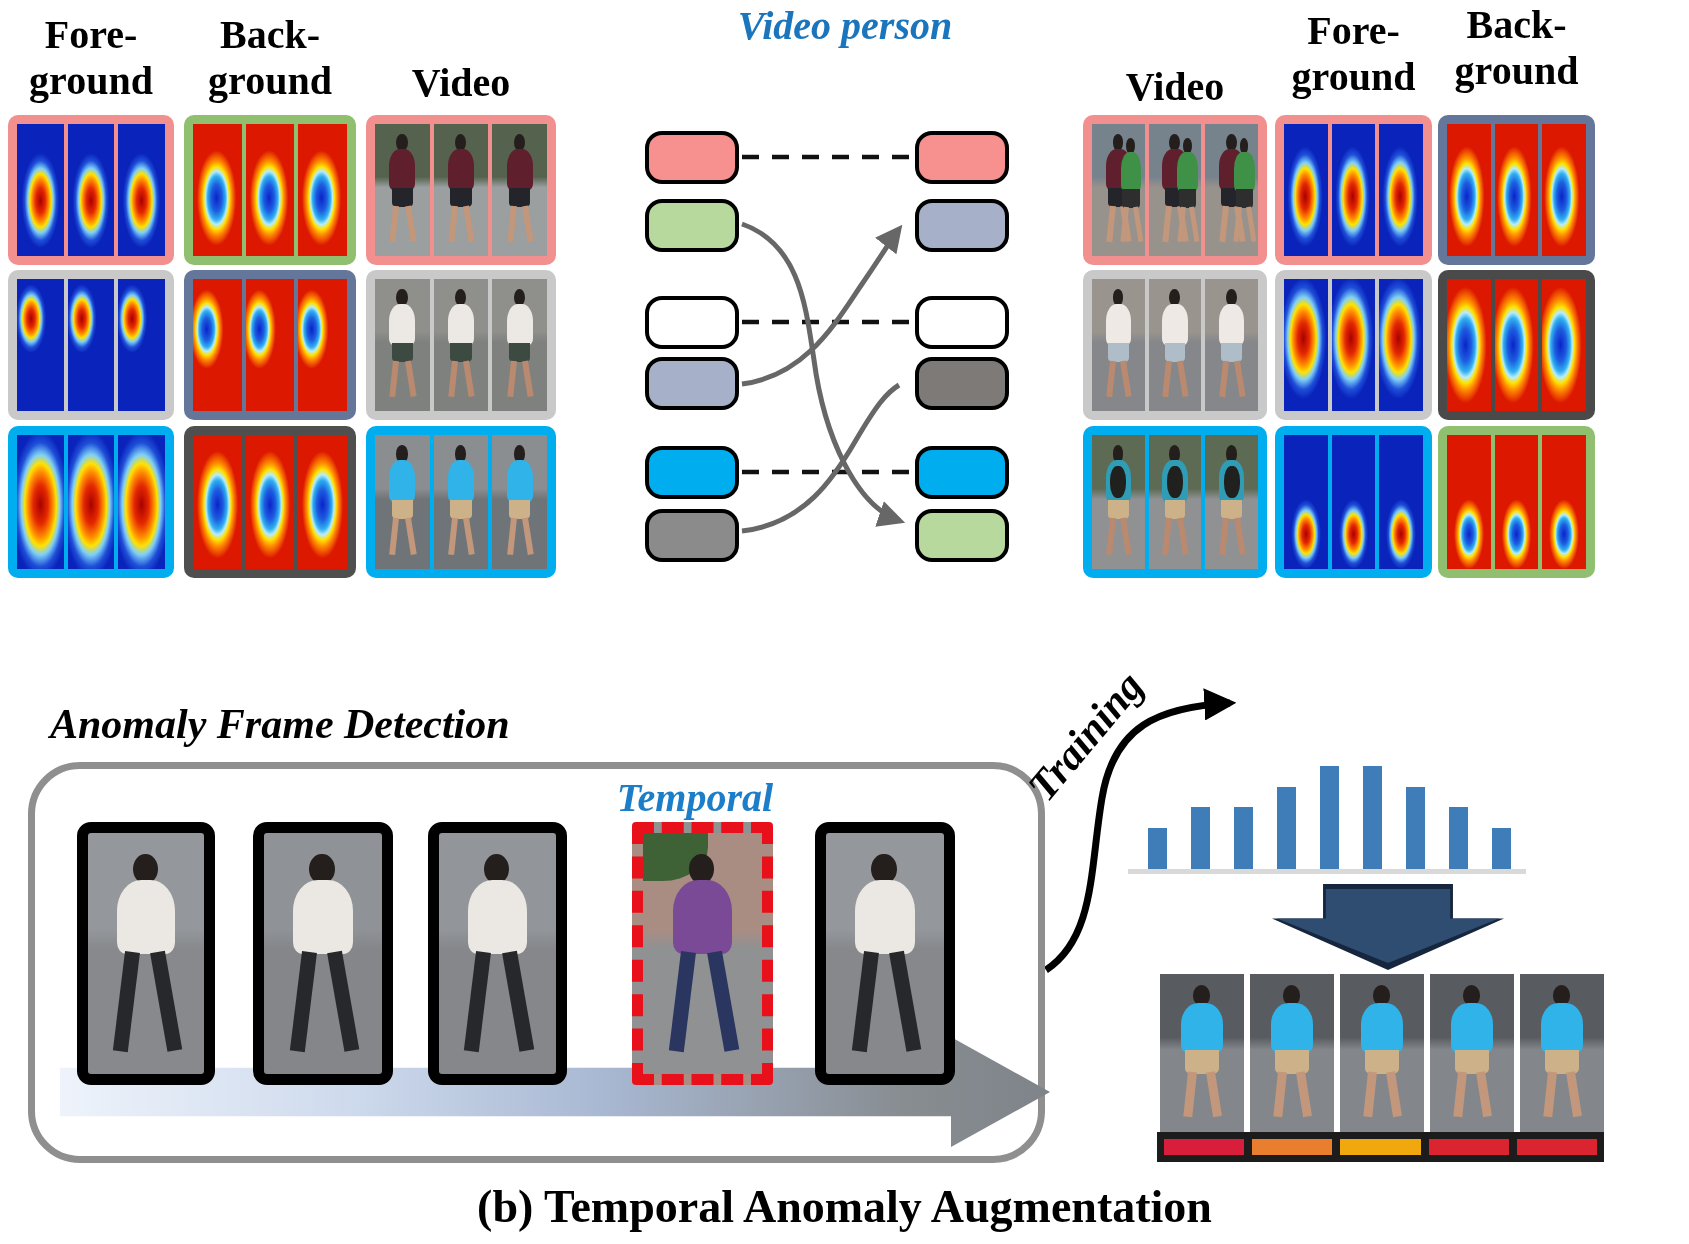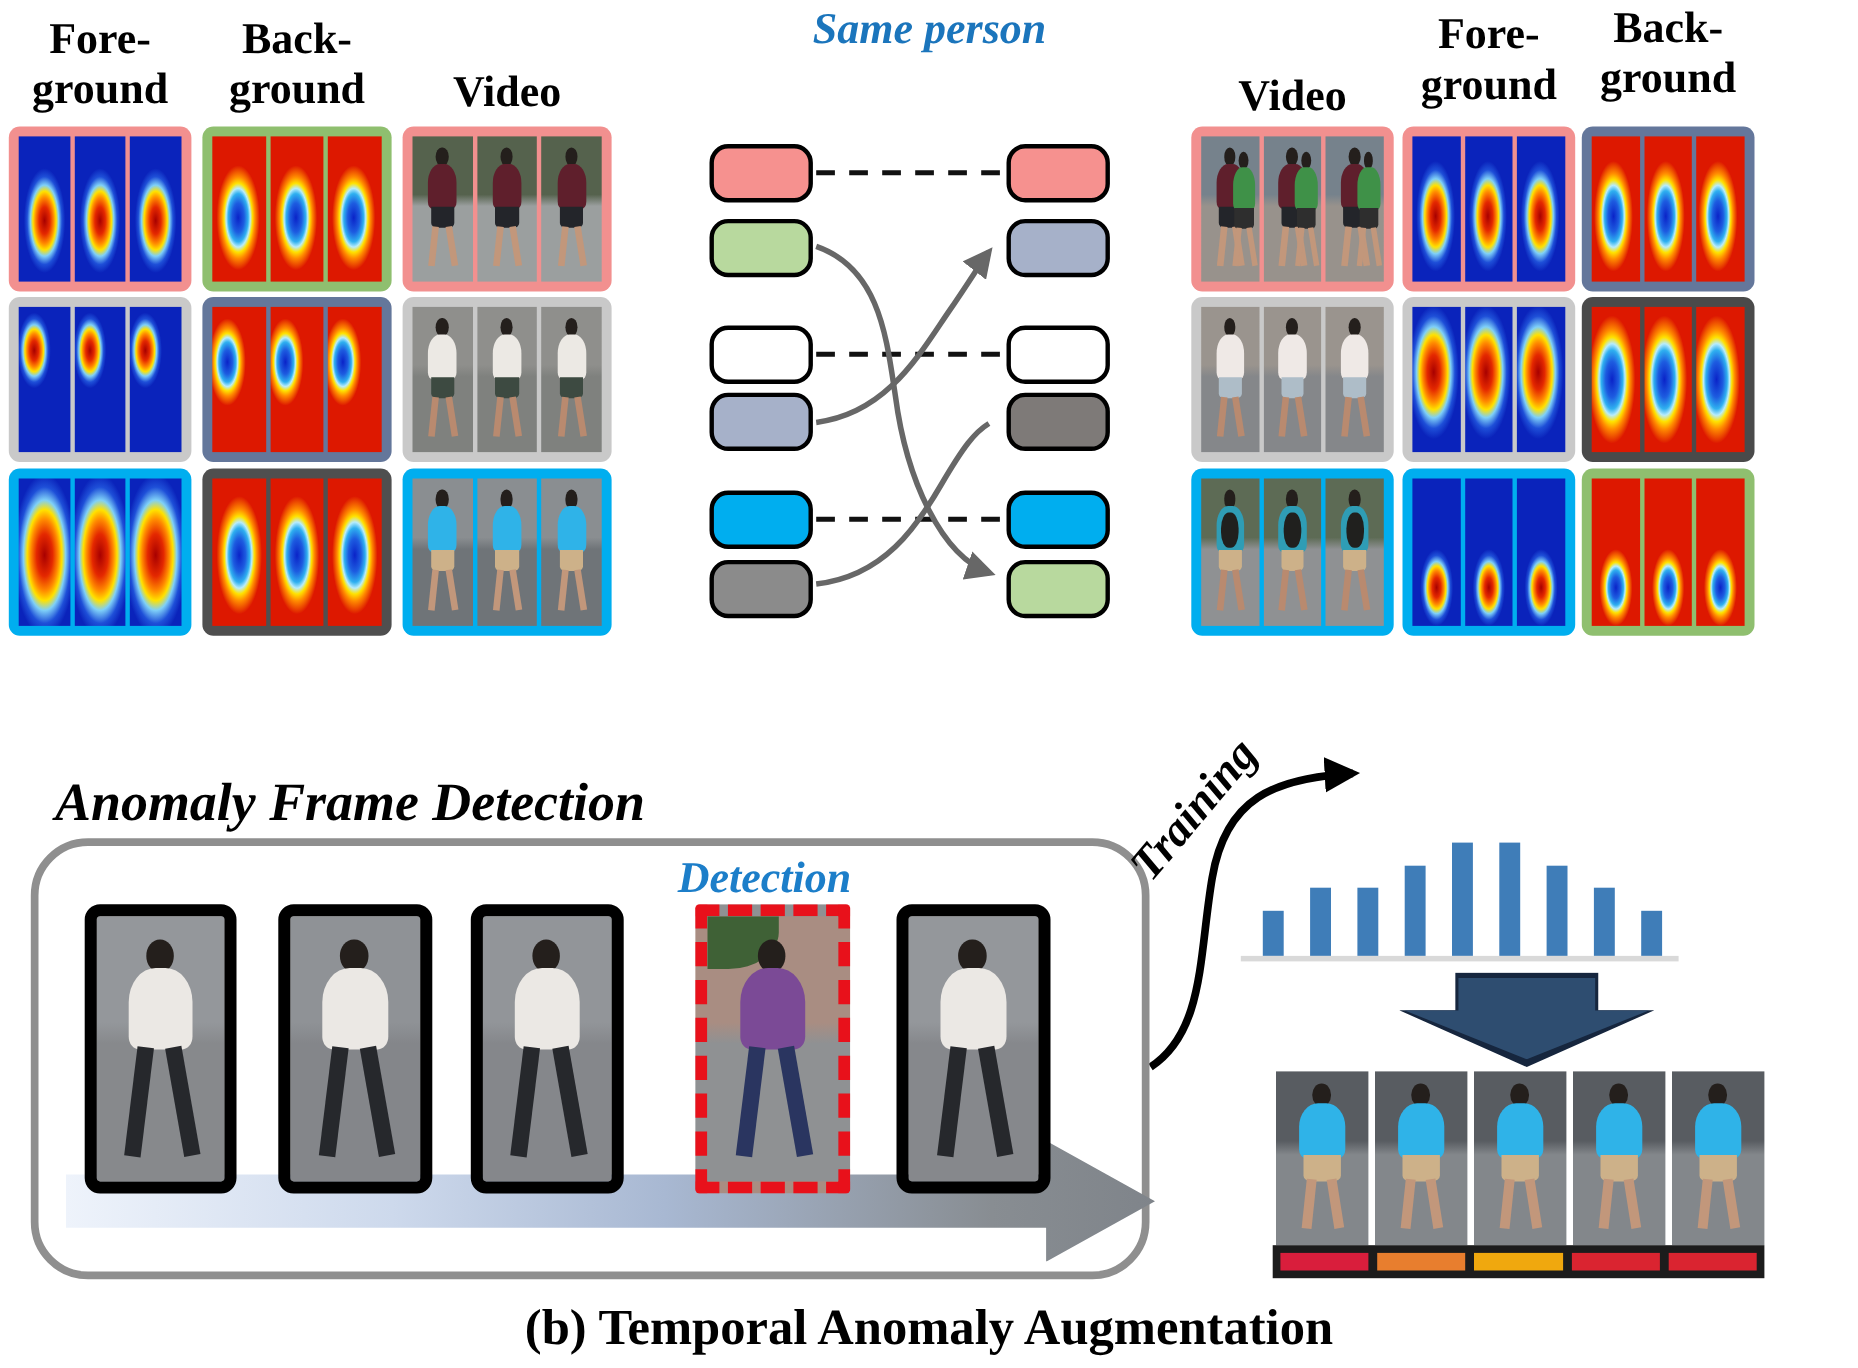--- a/index.html
+++ b/index.html
@@ -19,21 +19,21 @@
   .fig{position:absolute;}
   .fig div{position:absolute;}
   .fig .head{left:34%;top:3%;width:30%;height:14%;border-radius:50%;}
   .fig .torso{left:15%;top:15%;width:70%;height:34%;border-radius:42% 42% 16% 16%;}
   .fig .bpack{left:28%;top:20%;width:44%;height:26%;border-radius:45%;}
   .fig .shorts{left:21%;top:47%;width:58%;height:16%;border-radius:0 0 22% 22%;}
   .fig .legshort-l{left:26%;top:62%;width:16%;height:30%;transform:rotate(6deg);transform-origin:top;}
   .fig .legshort-r{left:56%;top:62%;width:16%;height:30%;transform:rotate(-9deg);transform-origin:top;}
   .fig .leg-l{left:25%;top:48%;width:18%;height:46%;transform:rotate(7deg);transform-origin:top;}
   .fig .leg-r{left:55%;top:48%;width:18%;height:46%;transform:rotate(-10deg);transform-origin:top;}
-  #anomaly-label{position:absolute;left:50px;top:700px;font-style:italic;font-weight:bold;font-size:49px;color:#000;}
+  #anomaly-label{position:absolute;left:50px;top:700px;font-style:italic;font-weight:bold;font-size:42px;color:#000;}
   #afd-box{position:absolute;left:28px;top:762px;width:1017px;height:401px;border:7px solid #8f8f8f;
            border-radius:52px;box-sizing:border-box;background:#fff;}
   #predicted-label{position:absolute;left:600px;top:774px;width:190px;text-align:center;
            font-style:italic;font-weight:bold;font-size:40px;color:#1c7ec9;}
   .afd-frame{position:absolute;top:822px;height:263px;box-sizing:border-box;overflow:hidden;z-index:3;background:#8d9093;}
   .afd-normal{border:11px solid #000;border-radius:14px;}
   .afd-pred{border:11px dashed #e8111b;border-radius:4px;}
   #timeline-arrow{position:absolute;left:60px;top:1037px;width:990px;height:110px;z-index:1;
       clip-path:polygon(0 28%,90% 28%,90% 0,100% 50%,90% 100%,90% 72%,0 72%);
       background:linear-gradient(90deg,#eef3fb 0%,#cdd9ec 30%,#a8b8d2 55%,#888d92 85%,#7f848a 100%);}
@@ -73,21 +73,21 @@
   <div class="hdr" style="left:1275px;top:8px;width:157px;">
     <span>Fore-</span>
     <span>ground</span>
   </div>
   <div class="hdr" style="left:1438px;top:2px;width:157px;">
     <span>Back-</span>
     <span>ground</span>
   </div>
 
   <div id="ctitle">
-    <span style="display:block;">Same person</span>
+    <span style="display:block;">Video person</span>
   </div>
 
   <div id="tiles-layer">
       <div class="tile" style="left: 8px; top: 115px; width: 166px; height: 150px; background: rgb(242, 144, 143);">
         <div class="sub" style="background: radial-gradient(40% 36% at 50% 58%, rgb(168, 0, 0) 0%, rgb(228, 40, 0) 26%, rgb(255, 138, 0) 44%, rgb(255, 226, 0) 56%, rgb(127, 208, 248) 68%, rgb(30, 79, 216) 84%, rgb(10, 35, 187) 100%);"></div>
         <div class="sub" style="background: radial-gradient(40% 36% at 50% 58%, rgb(168, 0, 0) 0%, rgb(228, 40, 0) 26%, rgb(255, 138, 0) 44%, rgb(255, 226, 0) 56%, rgb(127, 208, 248) 68%, rgb(30, 79, 216) 84%, rgb(10, 35, 187) 100%);"></div>
         <div class="sub" style="background: radial-gradient(40% 36% at 50% 58%, rgb(168, 0, 0) 0%, rgb(228, 40, 0) 26%, rgb(255, 138, 0) 44%, rgb(255, 226, 0) 56%, rgb(127, 208, 248) 68%, rgb(30, 79, 216) 84%, rgb(10, 35, 187) 100%);"></div>
       </div>
       <div class="tile" style="left: 184px; top: 115px; width: 172px; height: 150px; background: rgb(143, 191, 111);">
         <div class="sub" style="background: radial-gradient(40% 36% at 48% 56%, rgb(10, 35, 200) 0%, rgb(29, 92, 224) 28%, rgb(47, 176, 240) 46%, rgb(184, 236, 252) 56%, rgb(255, 226, 0) 66%, rgb(255, 138, 0) 78%, rgb(221, 24, 0) 100%);"></div>
@@ -376,21 +376,21 @@
     <path d="M 742 384 C 806 376, 836 322, 862 284 C 884 252, 892 238, 899 229" fill="none" stroke="#676767" stroke-width="5" marker-end="url(#ah)"></path>
     <path d="M 742 531 C 804 524, 834 478, 856 440 C 876 406, 886 393, 899 385" fill="none" stroke="#676767" stroke-width="5" marker-end="url(#ahb0)"></path>
 
     <path d="M 1046 970 C 1095 938, 1090 868, 1102 798 C 1114 726, 1158 707, 1230 703" fill="none" stroke="#000" stroke-width="7" marker-end="url(#ahb)"></path>
   </svg>
 
 
   <div id="anomaly-label">Anomaly Frame Detection</div>
   <div id="afd-box"></div>
   <div id="timeline-arrow"></div>
-  <div id="predicted-label">Detection</div>
+  <div id="predicted-label">Temporal</div>
   <div id="afd-frames">
       <div class="afd-frame afd-normal" style="left: 77px; width: 138px; background: linear-gradient(rgb(148, 151, 155) 0%, rgb(148, 151, 155) 40%, rgb(135, 137, 140) 48%, rgb(135, 137, 140) 100%);">
         <div class="fig" style="left: 14%; top: 6%; width: 72%; height: 90%;">
           <div class="head" style="background: rgb(36, 31, 28);"></div>
           <div class="torso" style="background: rgb(235, 232, 228);"></div>
           <div class="leg-l" style="background: rgb(38, 40, 44);"></div>
           <div class="leg-r" style="background: rgb(38, 40, 44);"></div>
         </div>
       </div>
       <div class="afd-frame afd-normal" style="left: 253px; width: 140px; background: linear-gradient(rgb(143, 146, 150) 0%, rgb(143, 146, 150) 40%, rgb(132, 134, 138) 48%, rgb(132, 134, 138) 100%);">

